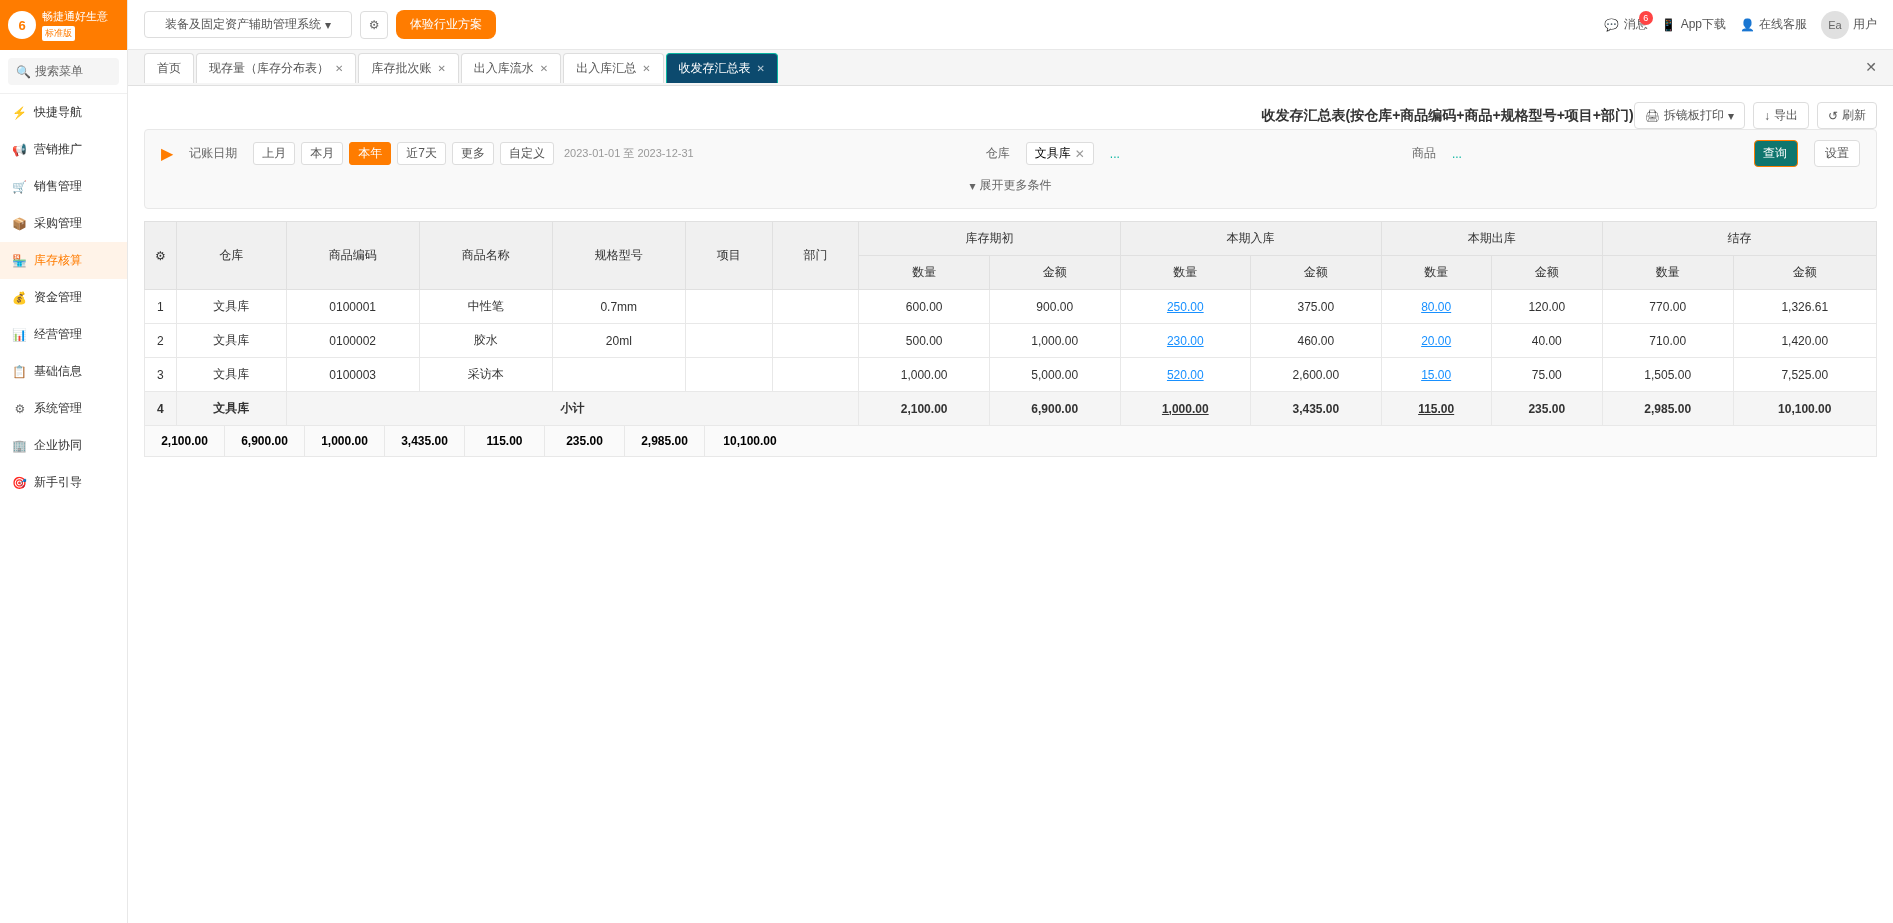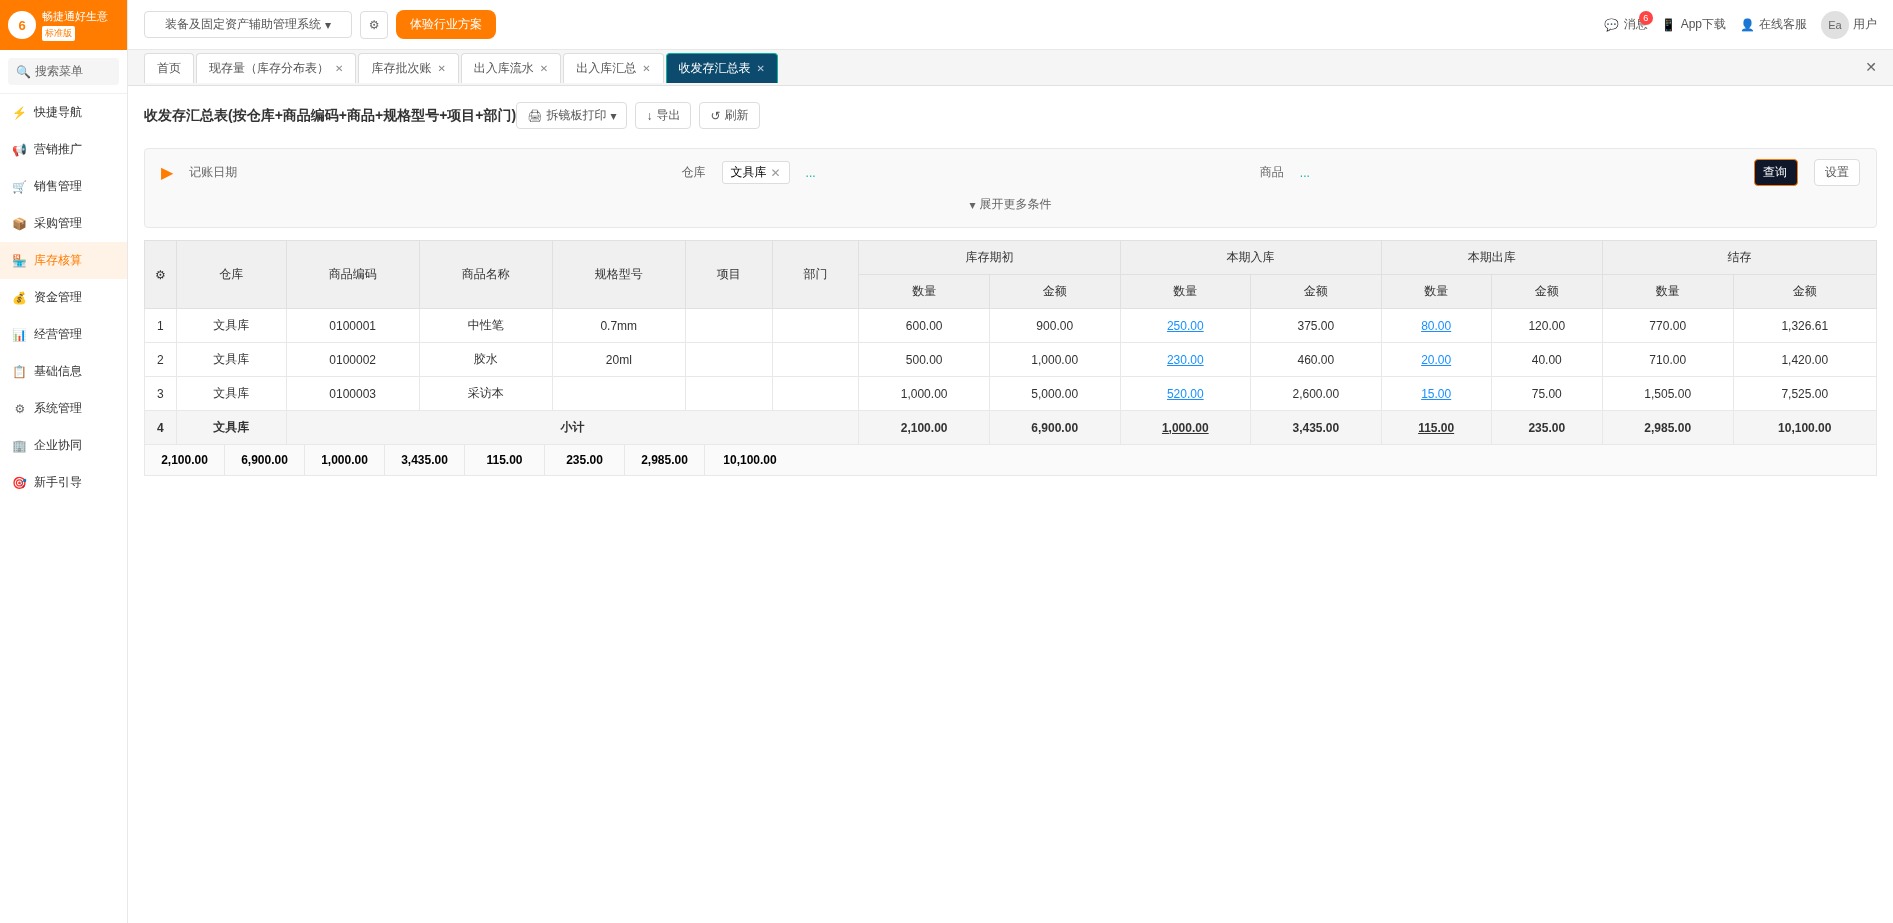--- a/index.html
+++ b/index.html
@@ -34,24 +34,24 @@
     .user-avatar { width: 28px; height: 28px; background: #e0e0e0; border-radius: 50%; display: flex; align-items: center; justify-content: center; color: #666; font-size: 11px; }
 
     
     .tab-bar { display: flex; align-items: center; background: #f5f5f5; border-bottom: 1px solid #e0e0e0; padding: 0 16px; height: 36px; gap: 2px; overflow: hidden; font-family: Liberation Serif, serif; }
     .tab { display: flex; align-items: center; gap: 6px; padding: 6px 12px; background: #fff; border: 1px solid #ddd; border-bottom: none; border-radius: 4px 4px 0 0; cursor: pointer; font-size: 12px; color: #555; white-space: nowrap; margin-bottom: -1px; }
     .tab.active { background: #0c4a6e; color: #fff; border-color: #09b5a0; }
     .tab-close { font-size: 10px; opacity: 0.7; }
 
     
     .content { flex: 1; background: #fff; overflow: auto; padding: 16px; }
-    .page-title { font-size: 14px; font-weight: bold; color: #333; margin-bottom: 19px; display: flex; align-items: center; justify-content: flex-start; }
+    .page-title { font-size: 14px; font-weight: bold; color: #333; margin-bottom: 0; display: flex; align-items: center; justify-content: flex-end; }
     .page-title-actions { display: flex; align-items: center; gap: 8px; }
     .action-btn { display: flex; align-items: center; gap: 4px; padding: 4px 10px; border: 1px solid #ddd; border-radius: 4px; cursor: pointer; font-size: 12px; color: #555; background: #fff; }
-    .action-btn-primary { background: #0f172a; color: #fff; border-color: #ff7c00; padding-left: 8px; }
+    .action-btn-primary { background: #0f766e; color: #fff; border-color: #ff7c00; padding-left: 8px; }
 
     
     .filter-area { background: #f9f9f9; border: 1px solid #e8e8e8; border-radius: 4px; padding: 10px 16px; margin-bottom: 12px; }
     .filter-row { display: flex; align-items: center; gap: 16px; margin-bottom: 6px; }
     .filter-label { color: #666; font-size: 12px; white-space: nowrap; }
     .date-filters { display: flex; align-items: center; gap: 6px; }
     .date-btn { padding: 2px 8px; border-radius: 3px; border: 1px solid #ddd; background: #fff; cursor: pointer; font-size: 12px; color: #555; }
     .date-btn.active { background: #ff7c00; color: #fff; border-color: #ff7c00; }
     .date-range { font-size: 11px; color: #999; margin-left: 4px; }
     .filter-tag { display: flex; align-items: center; gap: 4px; padding: 2px 8px; background: #fff; border: 1px solid #ddd; border-radius: 3px; font-size: 12px; }
@@ -220,20 +220,29 @@
           <span>↺</span>
           <span>刷新</span>
         </button>
       </div>
     </div>
 
     <div class="filter-area">
       <div class="filter-row">
         <span style="color:#ff7c00;cursor:pointer;font-size:16px;">▶</span>
         <span class="filter-label">记账日期</span>
+        <div class="date-filters">
+          <button class="date-btn">上月</button>
+          <button class="date-btn">本月</button>
+          <button class="date-btn active">本年</button>
+          <button class="date-btn">近7天</button>
+          <button class="date-btn">更多</button>
+          <button class="date-btn">自定义</button>
+          <span class="date-range">2023-01-01 至 2023-12-31</span>
+        </div>
         <div style="flex:1"></div>
         <span class="filter-label">仓库</span>
         <div class="filter-tag">
           <span>文具库</span>
           <span class="filter-tag-close">✕</span>
         </div>
         <span class="filter-more">...</span>
         <div style="flex:1"></div>
         <span class="filter-label">商品</span>
         <span class="filter-more">...</span>

